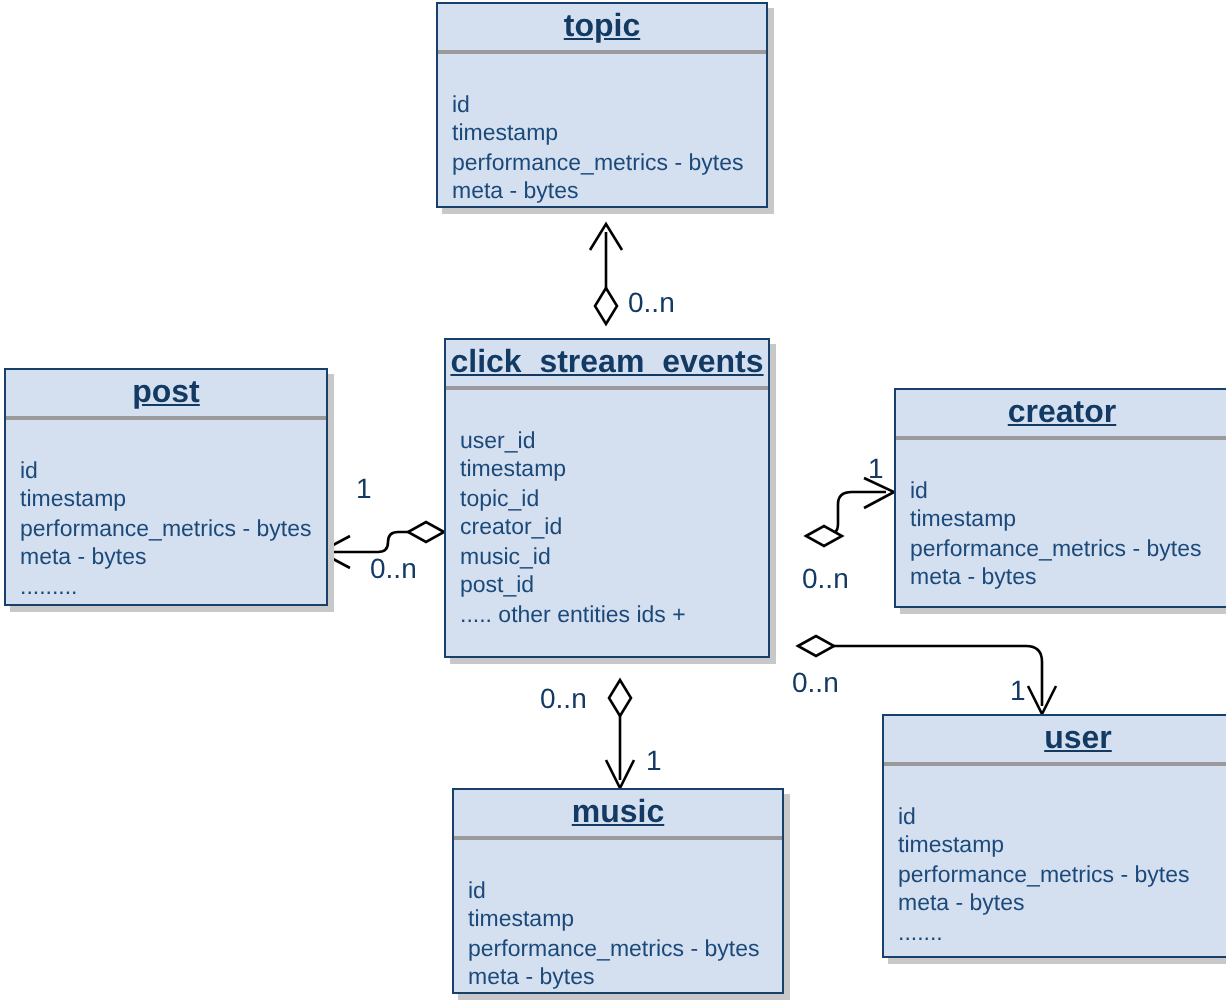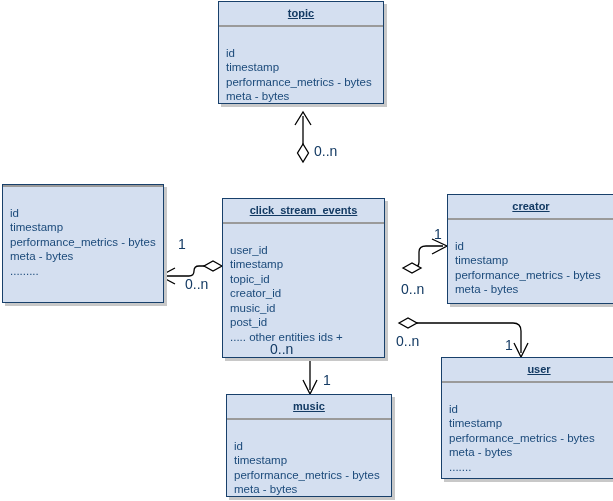--- a/index.html
+++ b/index.html
@@ -30,21 +30,21 @@
     position: absolute;
     box-sizing: border-box;
     background: #d4dff0;
     border: 1.4px solid #18406b;
     box-shadow: 3px 3px 0 0 #c8c8c8;
     overflow: hidden;
   }
   .entity-title {
     text-align: center;
     font-weight: bold;
-    font-size: 11px;
+    font-size: 16px;
     color: #133a63;
     text-decoration: underline;
     padding: 5px 0 5px 0;
     line-height: 13px;
     white-space: nowrap;
     overflow: hidden;
   }
   .entity-sep {
     height: 1.5px;
     background: #9a9a9a;
@@ -111,31 +111,32 @@
     <div class="entity-sep"></div>
     <div class="entity-attrs">
       <div class="attr">id</div>
       <div class="attr">timestamp</div>
       <div class="attr">performance_metrics - bytes</div>
       <div class="attr">meta - bytes</div>
     </div>
   </div>
 
   <div class="entity" style="left:2px; top:184px; width:162px; height:119px;">
+    <div class="entity-title">post</div>
     <div class="entity-sep"></div>
     <div class="entity-attrs">
       <div class="attr">id</div>
       <div class="attr">timestamp</div>
       <div class="attr">performance_metrics - bytes</div>
       <div class="attr">meta - bytes</div>
       <div class="attr">.........</div>
     </div>
   </div>
 
-  <div class="entity" style="left:222px; top:169px; width:163px; height:160px;margin-top:29px;">
+  <div class="entity" style="left:222px; top:169px; width:163px; height:160px;">
     <div class="entity-title">click_stream_events</div>
     <div class="entity-sep"></div>
     <div class="entity-attrs">
       <div class="attr">user_id</div>
       <div class="attr">timestamp</div>
       <div class="attr">topic_id</div>
       <div class="attr">creator_id</div>
       <div class="attr">music_id</div>
       <div class="attr">post_id</div>
       <div class="attr">..... other entities ids +</div>

